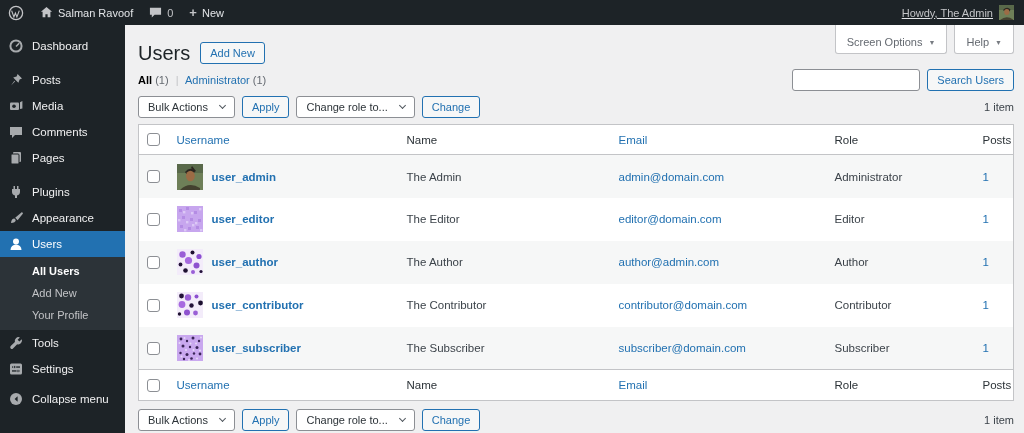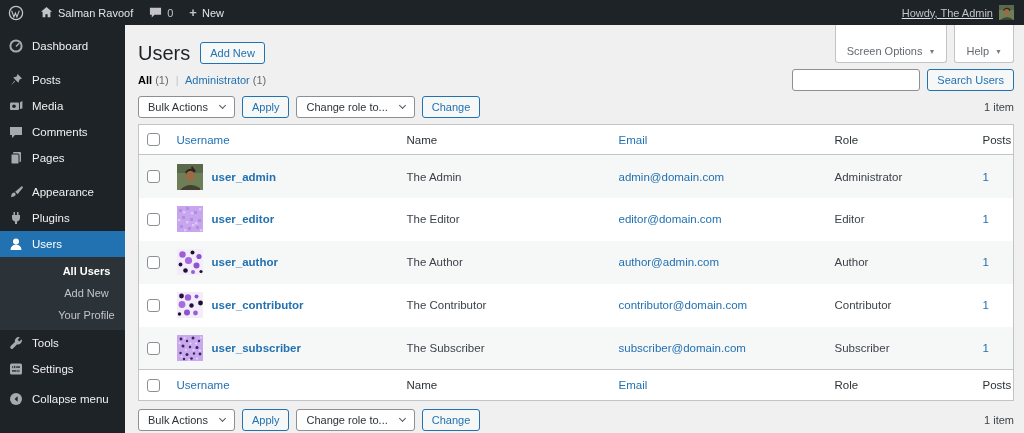--- a/index.html
+++ b/index.html
@@ -13,39 +13,39 @@
   .ab-item { display:flex; align-items:center; gap:5px; height:25px; padding:0 8px; cursor:pointer; color:#e2e4e7; }
   .ab-item .ab-icon { display:flex; align-items:center; color:#a7aaad; }
   .ab-count { color:#c3c4c7; }
   .ab-plus { font-size:13px; font-weight:bold; color:#c3c4c7; line-height:1; }
   .ab-right { margin-left:auto; display:flex; align-items:center; gap:6px; padding:0 10px;text-decoration:underline; }
   .ab-howdy { color:#c3c4c7; }
   .ab-avatar { width:15px; height:15px; display:block; }
 
   
   .sidebar { position:absolute; top:25px; left:0; bottom:0; width:149px; background:#1d2327;
-    padding-top:8px; font-size:11.5px; color:#f0f0f1;text-align:center; }
+    padding-top:8px; font-size:11.5px; color:#f0f0f1; }
   .menu-item { display:flex; align-items:center; gap:9px; height:26px; padding:0 9px; cursor:pointer; }
   .menu-item .icon { width:14px; height:14px; display:flex; align-items:center; color:#a7aaad; flex:none; }
   .menu-item.active { background:#2271b1; color:#fff; position:relative; }
   .menu-item.active .icon { color:#fff; }
   .menu-item.active::after { content:""; position:absolute; right:0; top:50%; margin-top:-5px;
     border:5px solid transparent; border-right-color:#f0f0f1; }
   .menu-sep { height:8px; }
   .submenu { background:#2c3338; padding:3px 0 4px; }
   .submenu-item { padding:5px 8px 5px 32px; font-size:11px; color:#c3c4c7; cursor:pointer; }
   .submenu-item.current { color:#fff; font-weight:bold; }
   .collapse-sep { height:4px; }
 
   
   .content { position:absolute; left:125px; top:25px; right:0; bottom:0; background:#f0f0f1;
     padding:0 10px 0 13px; }
   .tabs-row { position:absolute; top:0; right:10px; display:flex; gap:7px; }
   .tab-btn { background:#fff; border:1px solid #c3c4c7; border-top:none; border-radius:0 0 3px 3px;
-    color:#646970; font-size:11px; padding:20px 11px 5px; display:flex; align-items:center; gap:6px; cursor:pointer; }
+    color:#646970; font-size:11px; padding:11px 11px 5px; display:flex; align-items:center; gap:6px; cursor:pointer; }
   .tab-chev { font-size:7px; color:#787c82; }
 
   .title-row { display:flex; align-items:center; gap:10px; padding-top:14px; height:42px; }
   .page-title { font-size:20px; font-weight:400; color:#1d2327; }
   .btn-secondary { font-size:11px; color:#2271b1; background:#f6f7f7; border:1px solid #2271b1;
     border-radius:3px; padding:4px 9px; cursor:pointer; white-space:nowrap; }
 
   .filter-search-row { display:flex; justify-content:space-between; align-items:center; height:26px; }
   .filters { font-size:11px; color:#646970; }
   .filters .current { color:#000; font-weight:bold; }
@@ -170,33 +170,33 @@
             <rect x="4" y="1" width="8" height="10" rx="1"></rect>
             <rect x="2" y="3" width="8" height="10" rx="1" stroke="#1d2327" stroke-width="1"></rect>
           </svg>
       </span>
       <span>Pages</span>
     </div>
     <div class="menu-sep"></div>
     <div class="menu-item">
       <span class="icon">
         <svg width="14" height="14" viewBox="0 0 14 14" fill="currentColor">
+            <path d="M4.5 1v3H3v3a3.5 3.5 0 0 0 3 3.4V13h2v-2.6A3.5 3.5 0 0 0 11 7V4H9.5V1H8v3H6V1z"></path>
+          </svg>
+      </span>
+      <span>Plugins</span>
+    </div>
+    <div class="menu-item">
+      <span class="icon">
+        <svg width="14" height="14" viewBox="0 0 14 14" fill="currentColor">
             <path d="M13 1L6.2 6.8l2.4 2.4L14 2.6z"></path>
             <path d="M5.4 7.6c-1.8 0-3.2 1.4-3.4 4.4 2.8 0 4.6-1 4.8-3z"></path>
           </svg>
       </span>
       <span>Appearance</span>
-    </div>
-    <div class="menu-item">
-      <span class="icon">
-        <svg width="14" height="14" viewBox="0 0 14 14" fill="currentColor">
-            <path d="M4.5 1v3H3v3a3.5 3.5 0 0 0 3 3.4V13h2v-2.6A3.5 3.5 0 0 0 11 7V4H9.5V1H8v3H6V1z"></path>
-          </svg>
-      </span>
-      <span>Plugins</span>
     </div>
     <div class="menu-item active">
       <span class="icon">
         <svg width="14" height="14" viewBox="0 0 14 14" fill="currentColor">
             <circle cx="7" cy="4.4" r="3"></circle>
             <path d="M1.5 13a5.5 5.5 0 0 1 11 0z"></path>
           </svg>
       </span>
       <span>Users</span>
     </div>

